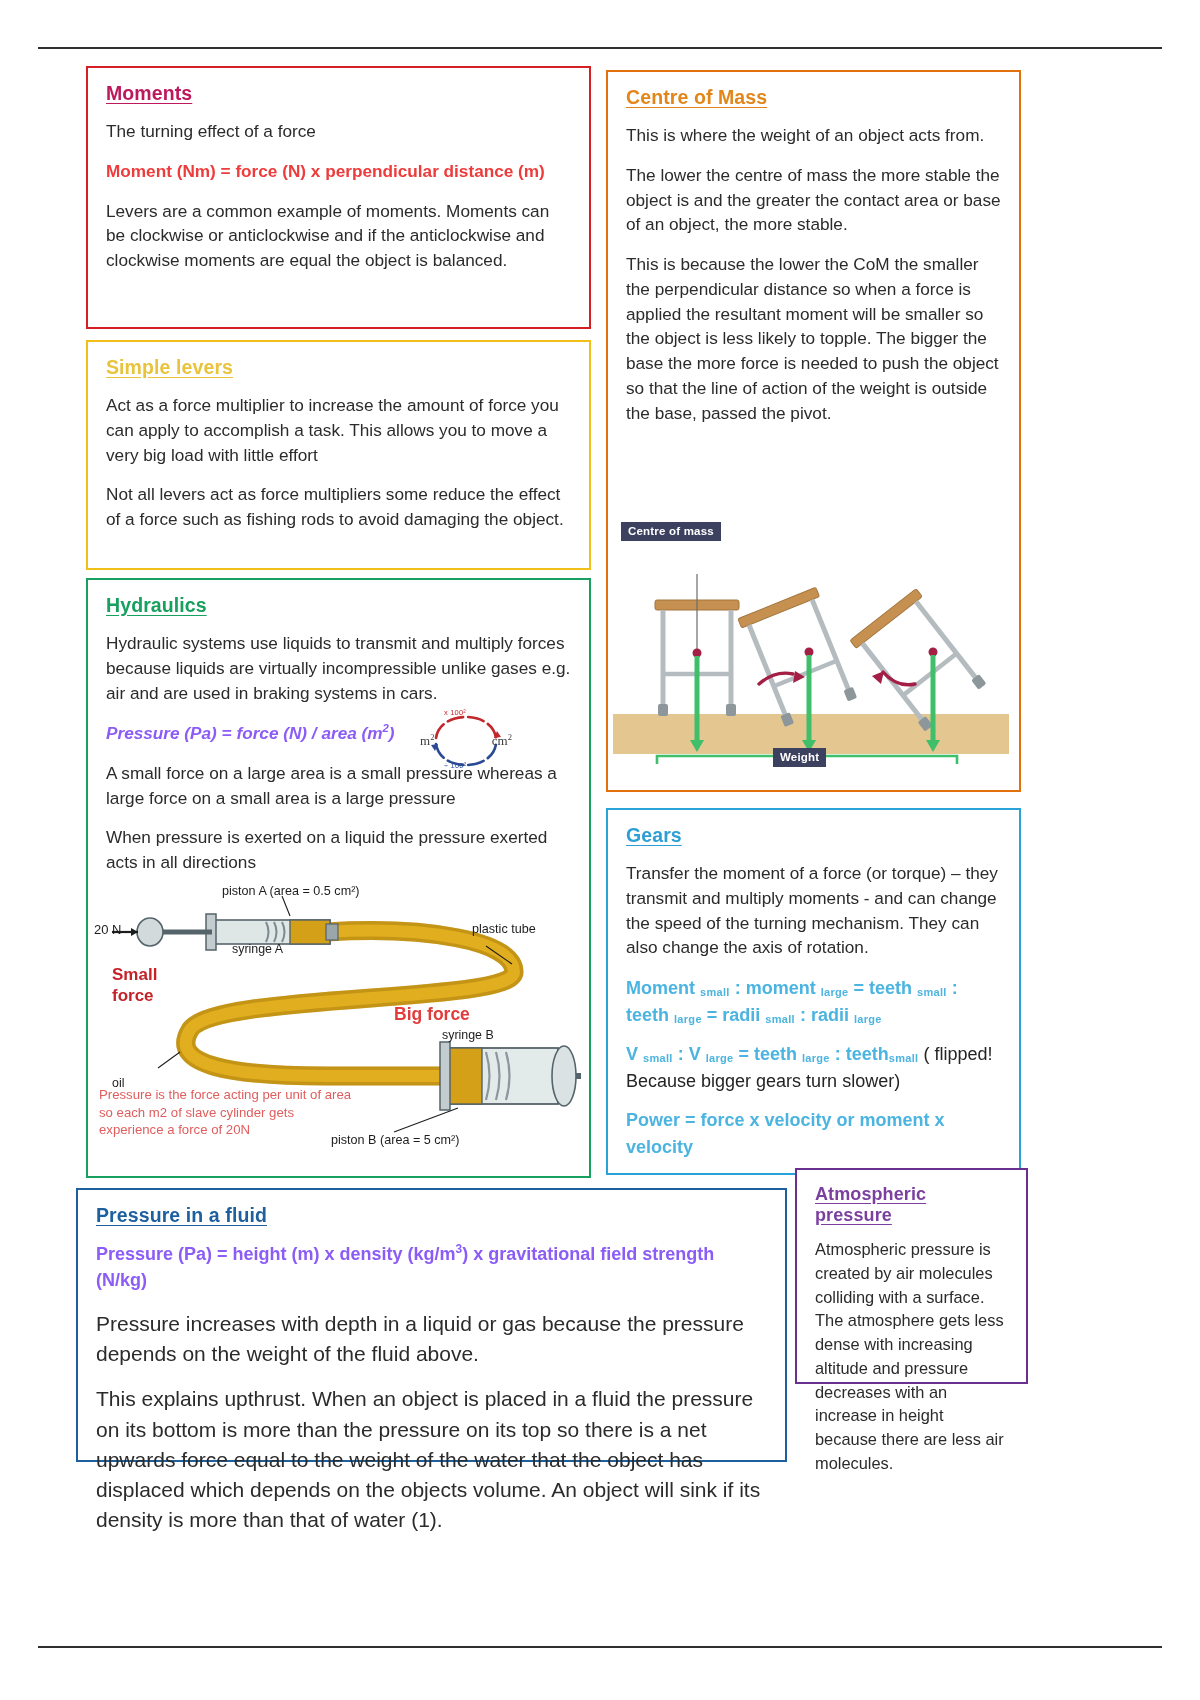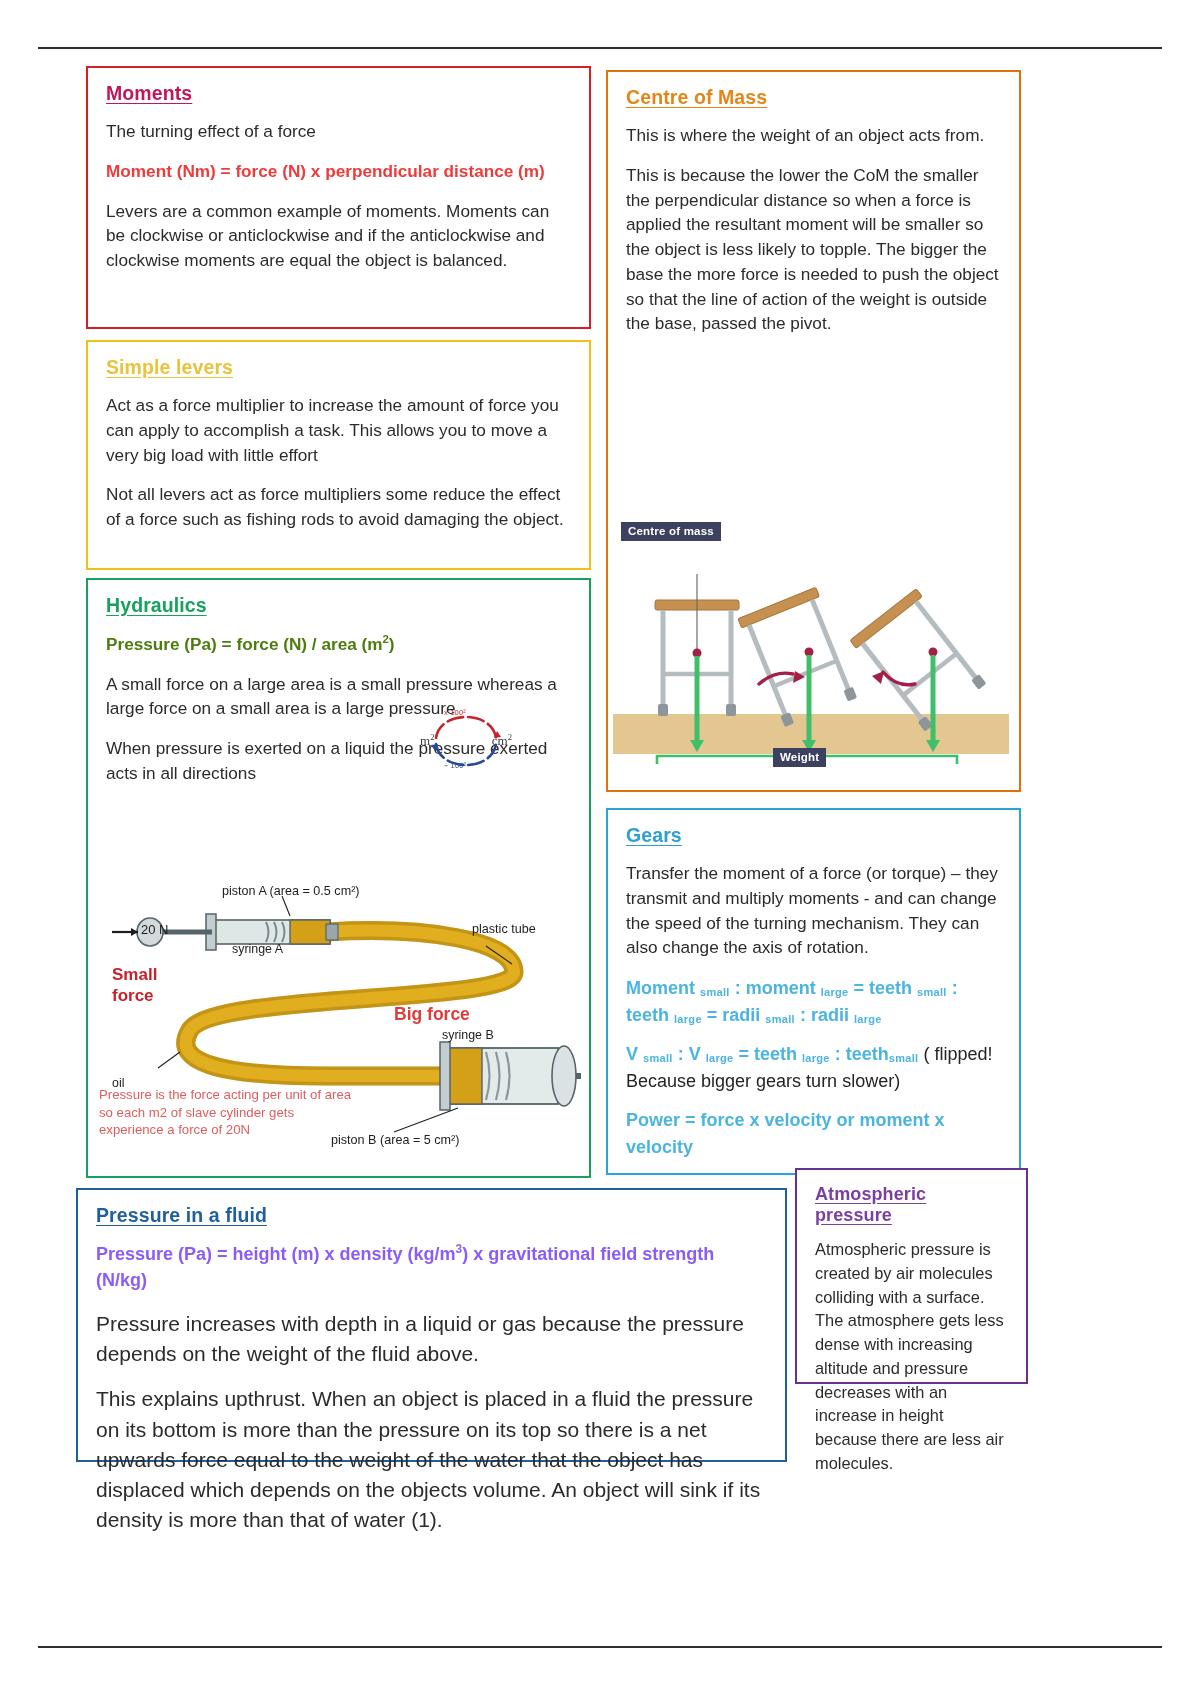--- a/index.html
+++ b/index.html
@@ -46,21 +46,21 @@
   
   #moments      { left: 86px;  top: 66px;   width: 505px; height: 263px; border: 2.5px solid #d61f24; }
   #moments h2   { color: #be185d; }
   #moments .formula { color: #ee3b3b; }
 
   #levers       { left: 86px;  top: 340px;  width: 505px; height: 230px; border: 2.5px solid #f0c018; }
   #levers h2    { color: #e8c33b; }
 
   #hydraulics   { left: 86px;  top: 578px;  width: 505px; height: 600px; border: 2.5px solid #17a05e; }
   #hydraulics h2{ color: #17a05e; }
-  #hydraulics .formula { color: #4d7c0f; }
+  #hydraulics .formula { color: #8b5cf6; font-style: italic; }
 
   #com          { left: 606px; top: 70px;   width: 415px; height: 722px; border: 2.5px solid #e2700d; }
   #com h2       { color: #e2861a; }
 
   #gears        { left: 606px; top: 808px;  width: 415px; height: 367px; border: 2.5px solid #2aa3d8; }
   #gears h2     { color: #2e9fd4; }
   #gears .formula { color: #4bb4e0; font-weight: 700; }
   #gears .gf { font-size: 18px; line-height: 1.5; margin-bottom: 12px; }
   #gears .gf .sub { font-size: 11px; vertical-align: -2px; letter-spacing: .3px; }
   #gears .gf .blk { color: #242424; font-weight: 400; }
@@ -94,21 +94,21 @@
   .cap-smallforce {
     left: 18px; top: 84px; color: #c4232a; font-weight: 700;
     font-size: 17px; line-height: 1.25;
   }
   .cap-bigforce {
     left: 300px; top: 124px; color: #e23b3b; font-weight: 700; font-size: 17.5px;
   }
   .cap-red {
     left: 5px; top: 206px; color: #e05d5d; font-size: 13.2px; line-height: 1.33;
   }
-  .cap-20n { left: 0px; top: 42px; font-size: 13px; color: #1d1d1d; margin-left: 47px; }
+  .cap-20n { left: 0px; top: 42px; font-size: 13px; color: #1d1d1d; }
   .cap-pistonA { left: 128px; top: 4px; font-size: 12.6px; color: #1d1d1d; }
   .cap-syrA  { left: 138px; top: 62px; font-size: 12.4px; color: #1d1d1d; }
   .cap-tube  { left: 378px; top: 42px; font-size: 12.6px; color: #1d1d1d; }
   .cap-syrB  { left: 348px; top: 148px; font-size: 12.4px; color: #1d1d1d; }
   .cap-oil   { left: 18px; top: 196px; font-size: 12.4px; color: #1d1d1d; }
   .cap-pistonB{ left: 205px; top: 253px; font-size: 12.6px; color: #1d1d1d; margin-left: 32px; }
 
   
   .com-ill { position: absolute; left: 5px; top: 450px; width: 396px; height: 250px; }
   .tagbox {
@@ -135,20 +135,21 @@
   </section>
 
   <section class="box" id="levers">
     <h2>Simple levers</h2>
     <p>Act as a force multiplier to increase the amount of force you can apply to accomplish a task. This allows you to move a very big load with little effort</p>
     <p>Not all levers act as force multipliers some reduce the effect of a force such as fishing rods to avoid damaging the object.</p>
   </section>
 
   <section class="box" id="hydraulics">
     <h2>Hydraulics</h2>
+    <p>Hydraulic systems use liquids to transmit and multiply forces because liquids are virtually incompressible unlike gases e.g. air and are used in braking systems in cars.</p>
     <p class="formula"><span>Pressure (Pa) = force (N) / area (m</span><sup>2</sup><span>)</span></p>
     <p>A small force on a large area is a small pressure whereas a large force on a small area is a large pressure</p>
     <p>When pressure is exerted on a liquid the pressure exerted acts in all directions</p>
 
     <div class="conv">
       <svg width="96" height="62" viewBox="0 0 96 62">
         <path d="M18,30 C20,16 34,9 48,9 C62,9 76,16 78,30" fill="none" stroke="#c2272d" stroke-width="2.6" stroke-linecap="round" stroke-dasharray="16 5"></path>
         <path d="M76,30 l3,-7 l4,6 z" fill="#c2272d"></path>
         <path d="M18,36 C20,50 34,57 48,57 C62,57 76,50 78,36" fill="none" stroke="#2a4a96" stroke-width="2.6" stroke-linecap="round" stroke-dasharray="16 5"></path>
         <path d="M20,36 l-3,7 l-4,-6 z" fill="#2a4a96"></path>
@@ -212,20 +213,21 @@
         <span>force</span>
       </span>
       <span class="hyd-cap cap-bigforce">Big force</span>
       <span class="hyd-cap cap-red" style="width:255px;">Pressure is the force acting per unit of area so each m2 of slave cylinder gets experience a force of 20N</span>
     </div>
   </section>
 
   <section class="box" id="com">
     <h2>Centre of Mass </h2>
     <p>This is where the weight of an object acts from.</p>
+    <p>The lower the centre of mass the more stable the object is and the greater the contact area or base of an object, the more stable.</p>
     <p>This is because the lower the CoM the smaller the perpendicular distance so when a force is applied the resultant moment will be smaller so the object is less likely to topple. The bigger the base the more force is needed to push the object so that the line of action of the weight is outside the base, passed the pivot.</p>
 
     <div class="com-ill">
       <svg width="396" height="250" viewBox="0 0 396 250">
 
         <rect x="0" y="192" width="396" height="40" fill="#e3c690"></rect>
 
         <g>
           <rect x="42" y="78" width="84" height="10" rx="2" fill="#c69050" stroke="#a3753c" stroke-width="1"></rect>
           <line x1="50" y1="88" x2="50" y2="188" stroke="#b5bcc0" stroke-width="5"></line>

